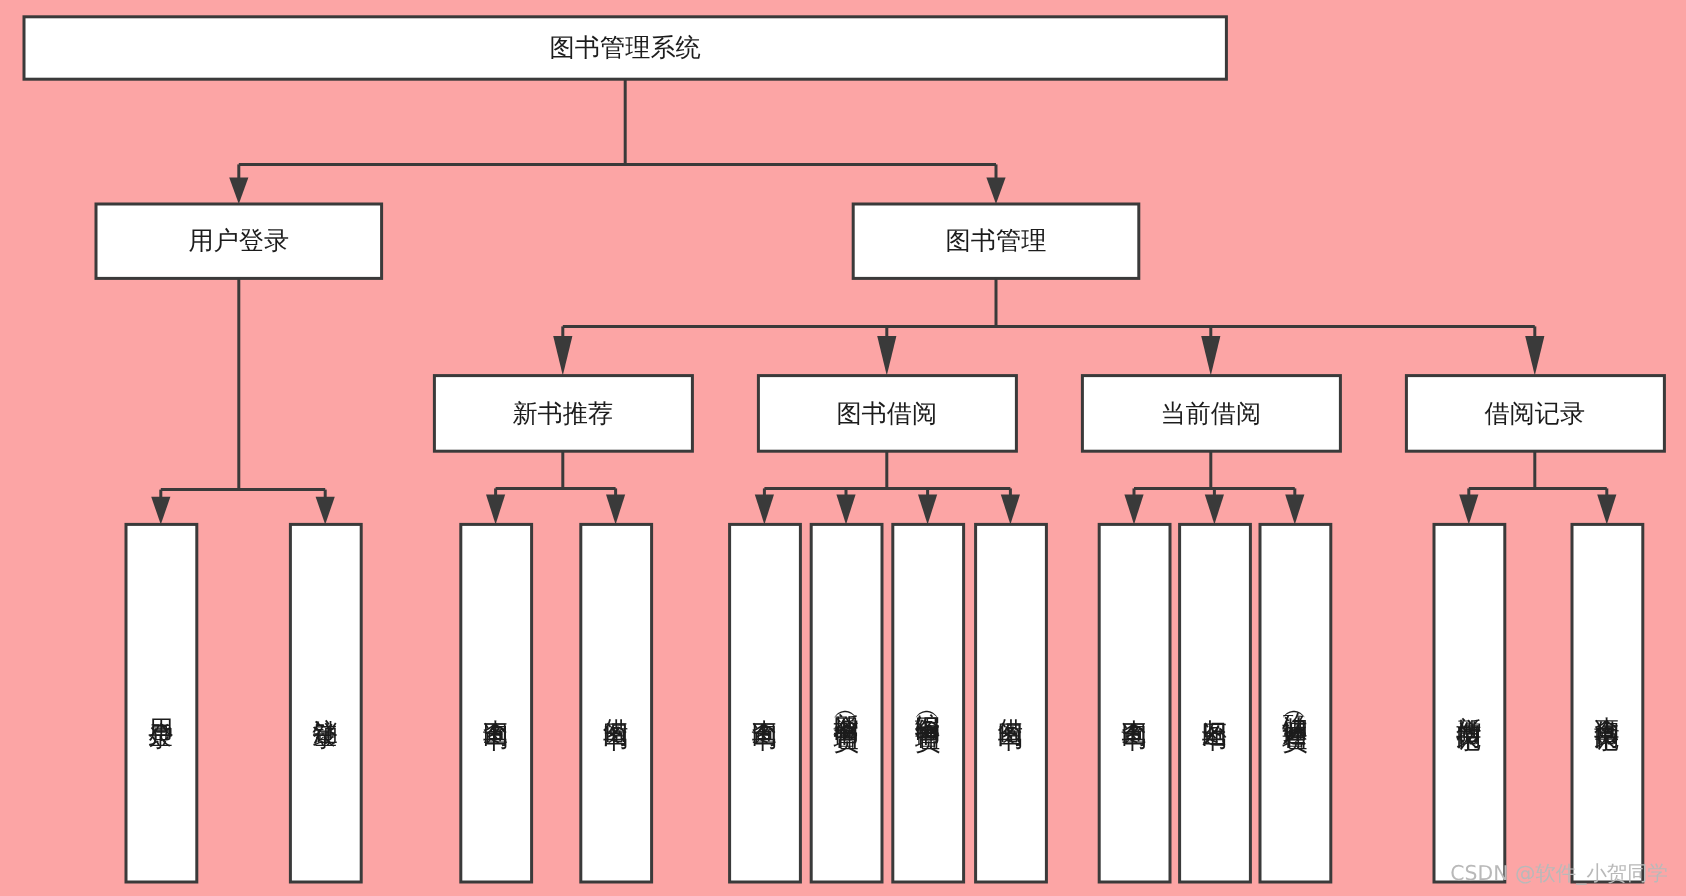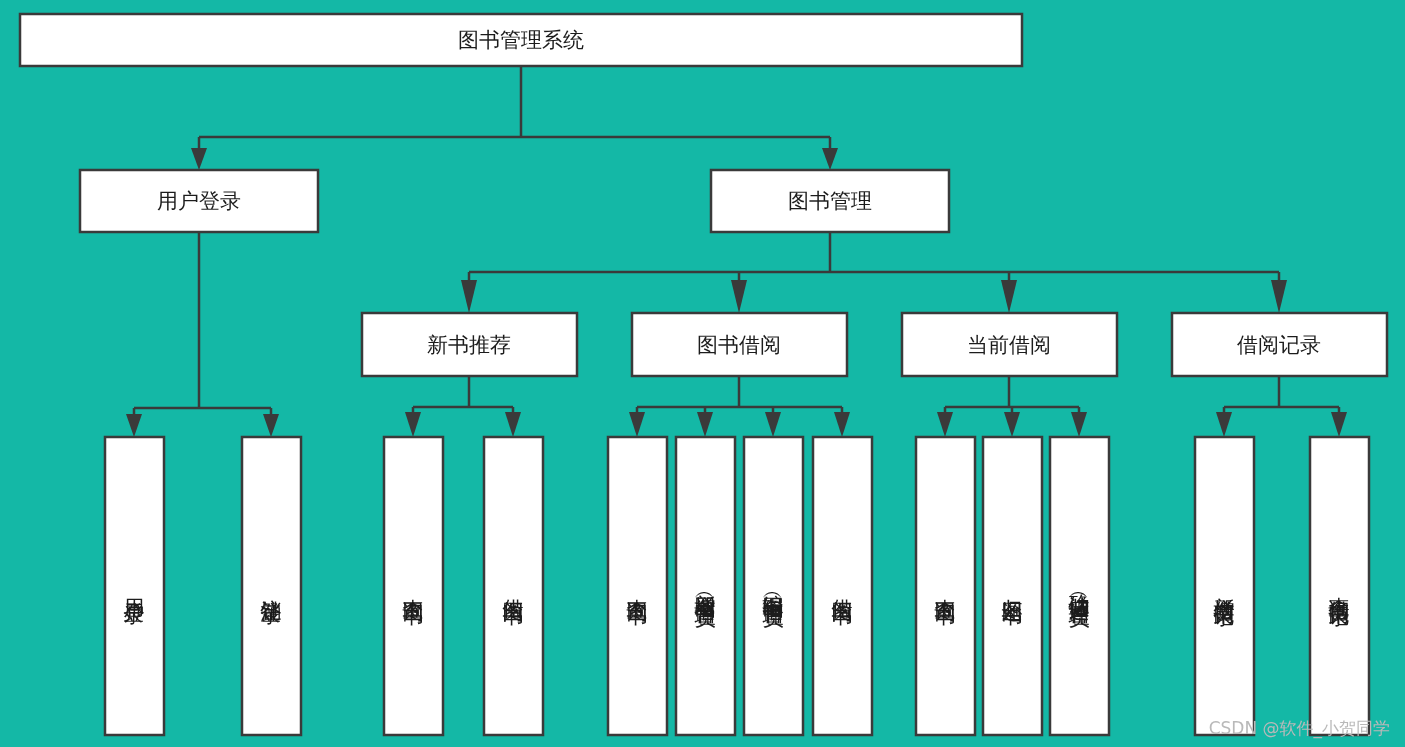--- a/index.html
+++ b/index.html
@@ -11,21 +11,21 @@
   body {
     width: 1405px;
     height: 747px;
     overflow: hidden;
     font-family: "DejaVu Sans", "Liberation Sans", sans-serif;
   }
   #diagram-root {
     position: relative;
     width: 1405px;
     height: 747px;
-    background: #14b8a6;
+    background: #fca5a5;
   }
   svg.diagram-canvas {
     position: absolute;
     top: 0;
     left: 0;
     width: 1405px;
     height: 747px;
   }
   .node-box {
     fill: #ffffff;

